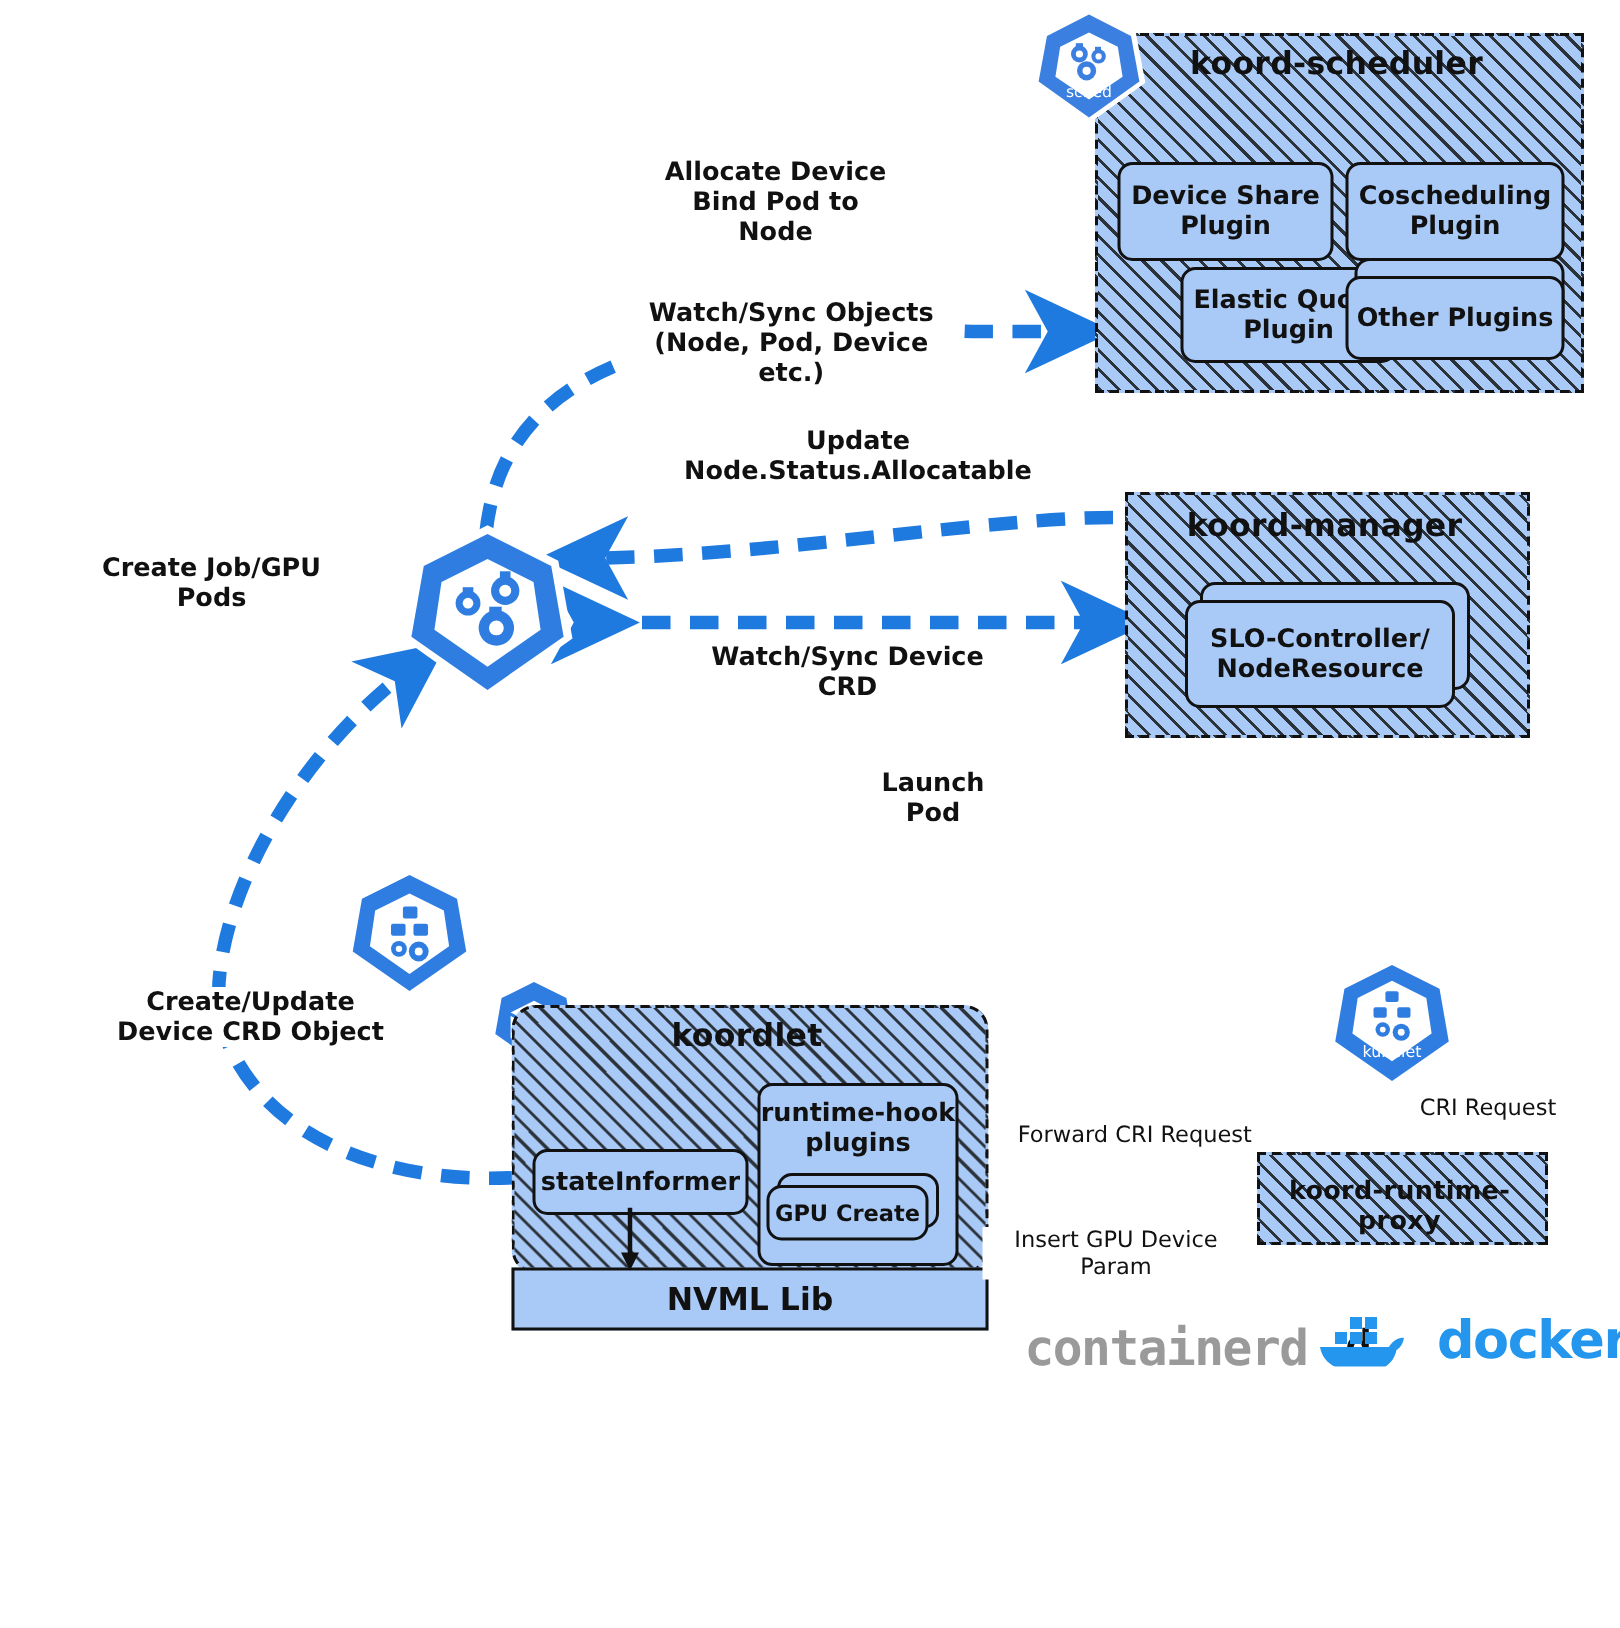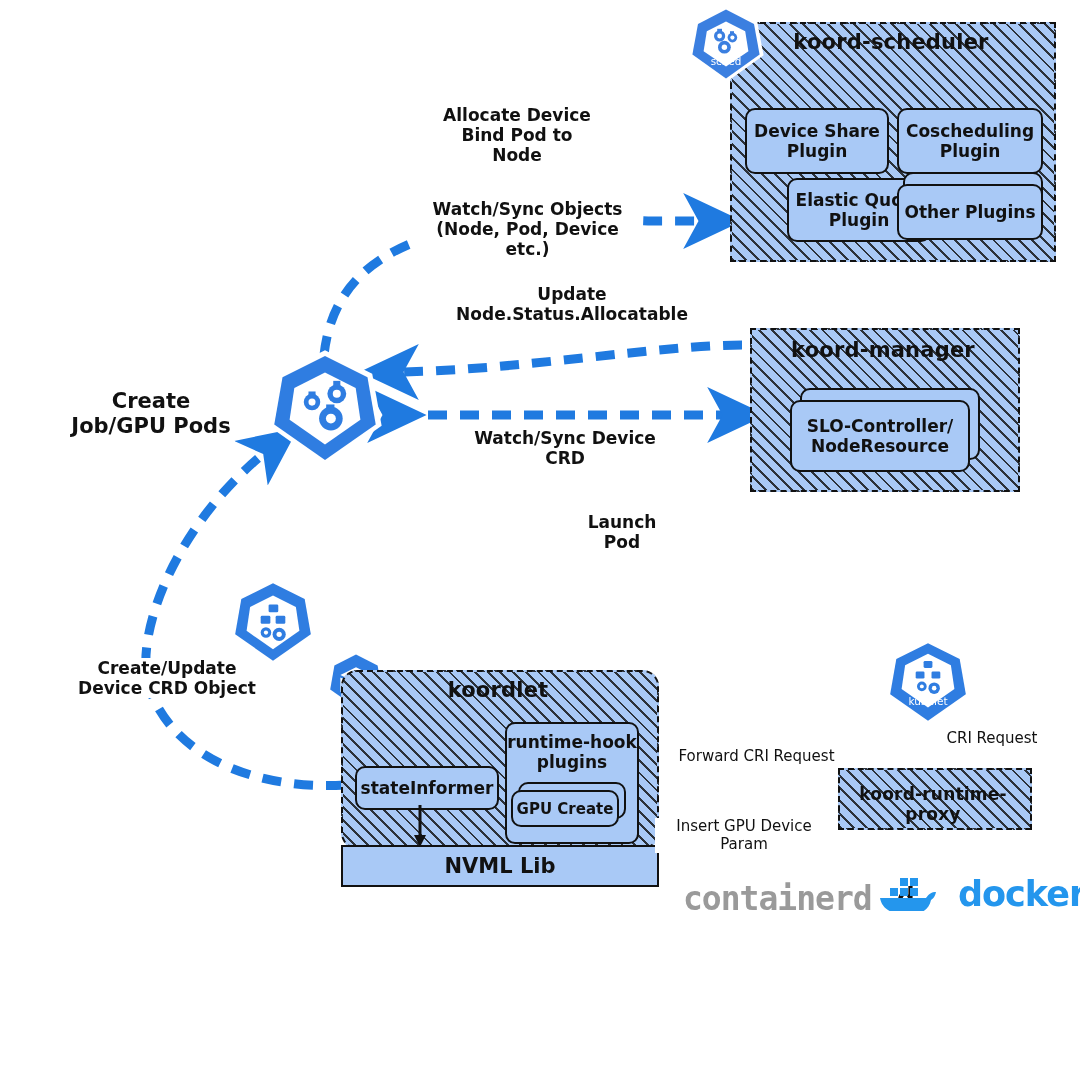--- a/index.html
+++ b/index.html
@@ -228,21 +228,21 @@
   </div>
 
   <div class="lbl" style="left:436px;top:105px;width:162px;font-size:17px;">Allocate Device
 Bind Pod to Node</div>
 
   <div class="lbl" style="left:417px;top:199px;width:221px;font-size:17px;">Watch/Sync Objects
 (Node, Pod, Device etc.)</div>
 
   <div class="lbl" style="left:427px;top:284px;width:290px;font-size:17px;">Update Node.Status.Allocatable</div>
 
-  <div class="lbl" style="left:62px;top:369px;width:178px;font-size:21px;margin-top:20px;">Create Job/GPU Pods</div>
+  <div class="lbl" style="left:52px;top:369px;width:178px;font-size:17px;">Create Job/GPU Pods</div>
 
   <div class="lbl" style="left:455px;top:428px;width:220px;font-size:17px;">Watch/Sync Device CRD</div>
 
   <div class="lbl" style="left:570px;top:512px;width:104px;font-size:17px;">Launch Pod</div>
 
   <div class="lbl" style="left:76px;top:658px;width:182px;font-size:17px;">Create/Update
 Device CRD Object</div>
 
   <div class="lbl" style="left:678px;top:748px;width:157px;font-size:15px;font-weight:normal;">Forward CRI Request</div>
 

